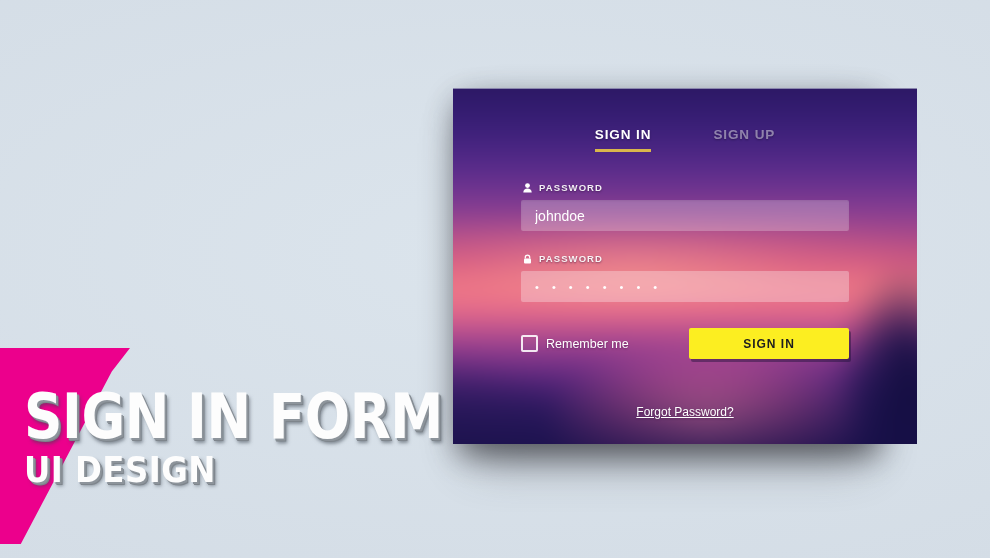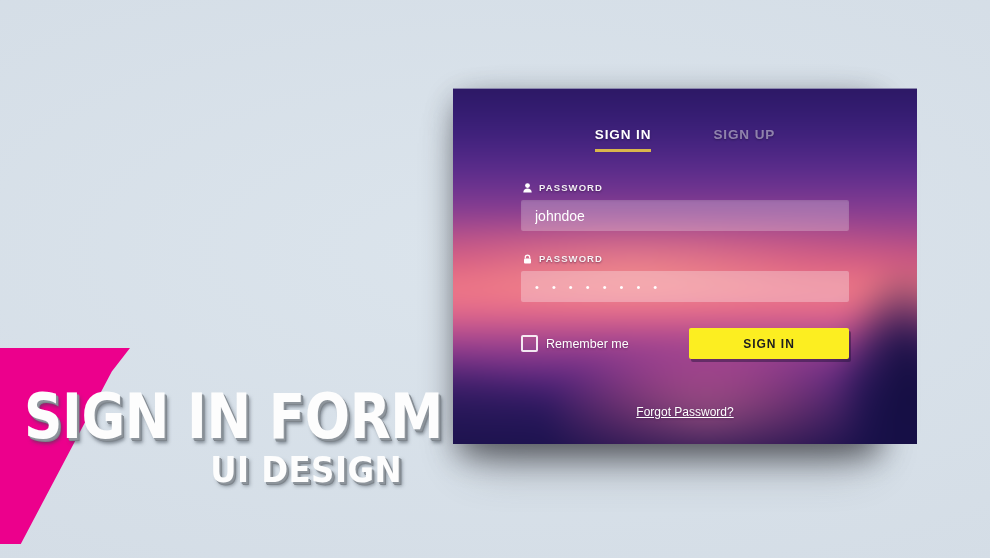--- a/index.html
+++ b/index.html
@@ -290,21 +290,20 @@
     height: 196px;
     background: #ec008c;
     clip-path: polygon(0 0, 100% 0, 86% 12%, 16% 100%, 0 100%);
   }
 
   .title-block {
     position: absolute;
     left: 24px;
     top: 388px;
     width: 420px;
-    text-align: right;
   }
   .title-main {
     font-family: "DejaVu Sans", sans-serif;
     font-size: 62px;
     font-weight: bold;
     line-height: .94;
     letter-spacing: -.5px;
     color: #fdfdfd;
     transform: scaleX(.86);
     transform-origin: left center;

